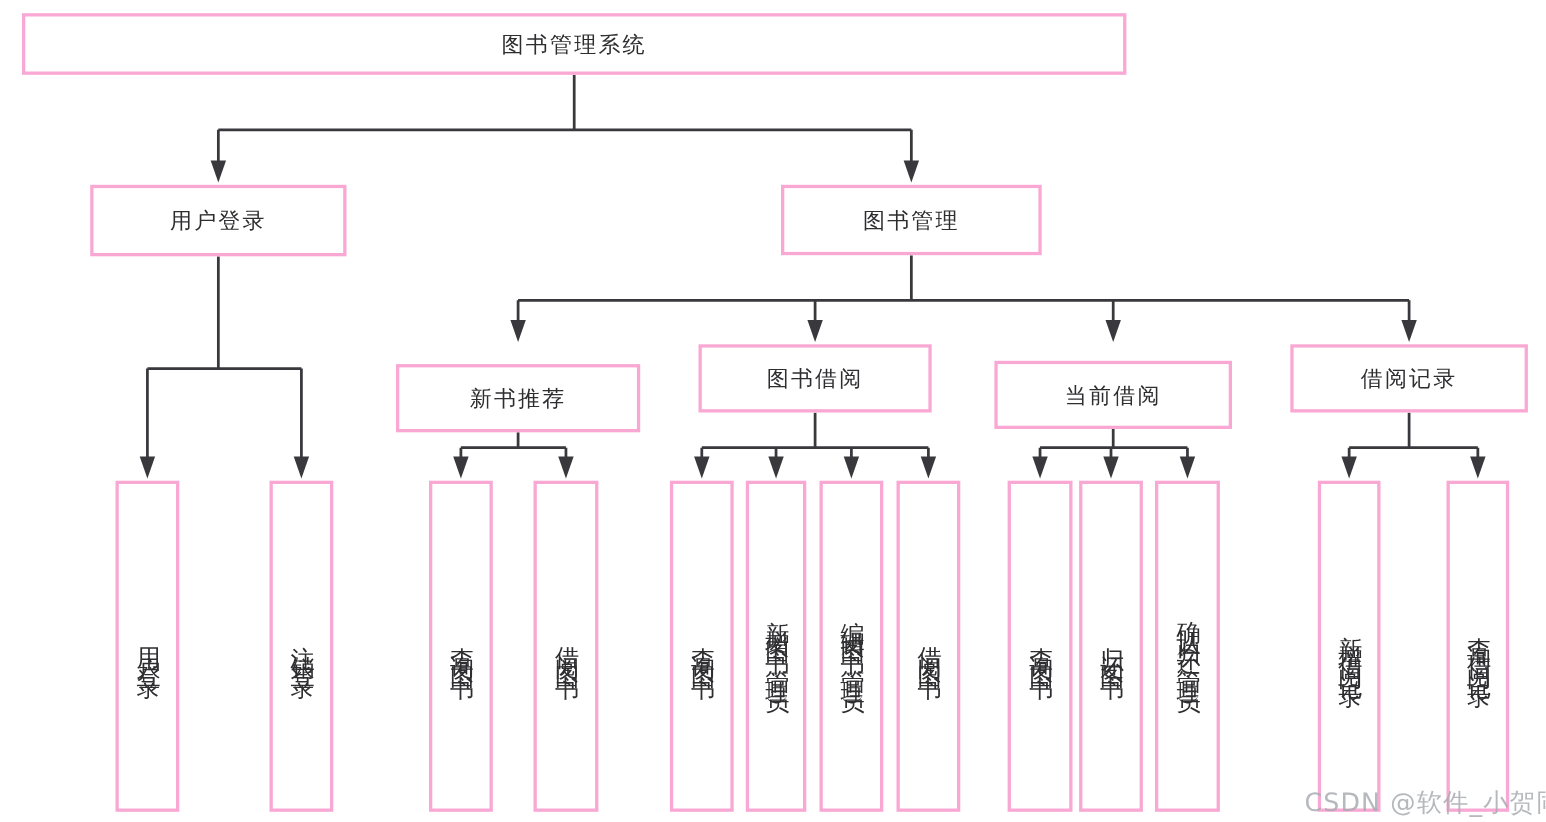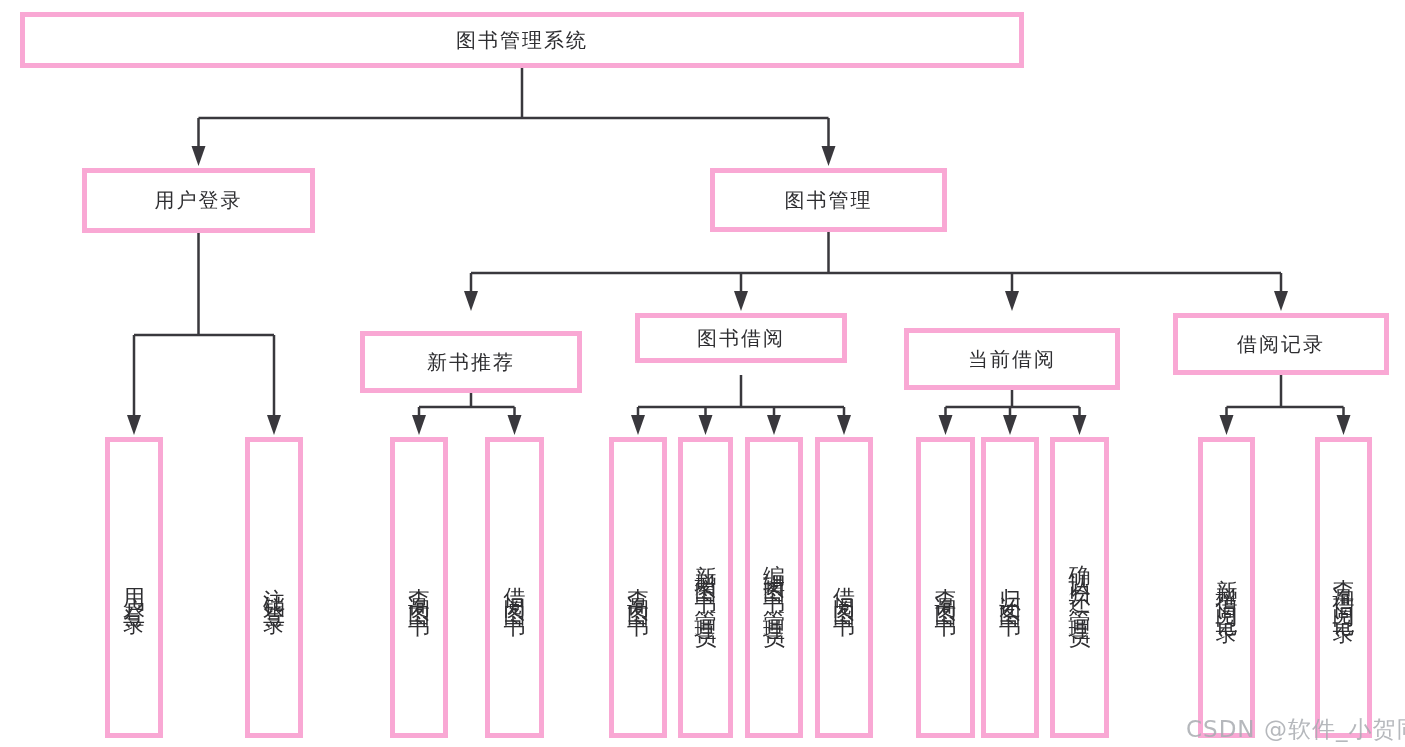--- a/index.html
+++ b/index.html
@@ -3,21 +3,21 @@
 <meta charset="utf-8">
 <style>
   html,body{margin:0;padding:0;}
   body{
     width:1405px;height:747px;background:#ffffff;position:relative;overflow:hidden;
     font-family:"DejaVu Sans","Liberation Sans",sans-serif;
   }
   .stage{position:absolute;left:0;top:0;width:1405px;height:747px;}
   svg.wires{position:absolute;left:0;top:0;pointer-events:none;}
   .node{
-    position:absolute;background:#ffffff;border:5px solid #f9a8d4;box-sizing:border-box;
+    position:absolute;background:#ffffff;border:3px solid #f9a8d4;box-sizing:border-box;
     display:flex;align-items:center;justify-content:center;color:#2e2e31;
   }
   .h{font-size:20px;letter-spacing:2px;white-space:nowrap;}
   .v span{
     writing-mode:vertical-rl;text-orientation:mixed;
     font-size:22px;line-height:1.1;letter-spacing:9px;white-space:nowrap;
   }
   .watermark{
     position:absolute;left:1186px;top:714px;font-size:23px;letter-spacing:1px;
     color:#a9acb1;opacity:.85;white-space:nowrap;z-index:5;
@@ -68,21 +68,21 @@
   <div class="node h" style="left:82px;top:168px;width:233px;height:65px;">
     <span>用户登录</span>
   </div>
   <div class="node h" style="left:710px;top:168px;width:237px;height:64px;">
     <span>图书管理</span>
   </div>
 
   <div class="node h" style="left:360px;top:331px;width:222px;height:62px;">
     <span>新书推荐</span>
   </div>
-  <div class="node h" style="left:635px;top:313px;width:212px;height:50px;">
+  <div class="node h" style="left:635px;top:313px;width:212px;height:62px;">
     <span>图书借阅</span>
   </div>
   <div class="node h" style="left:904px;top:313px;width:216px;height:62px;margin-top:15px;">
     <span>当前借阅</span>
   </div>
   <div class="node h" style="left:1173px;top:313px;width:216px;height:62px;">
     <span>借阅记录</span>
   </div>
 
   <div class="node v" style="left:105px;top:437px;width:58px;height:301px;">

